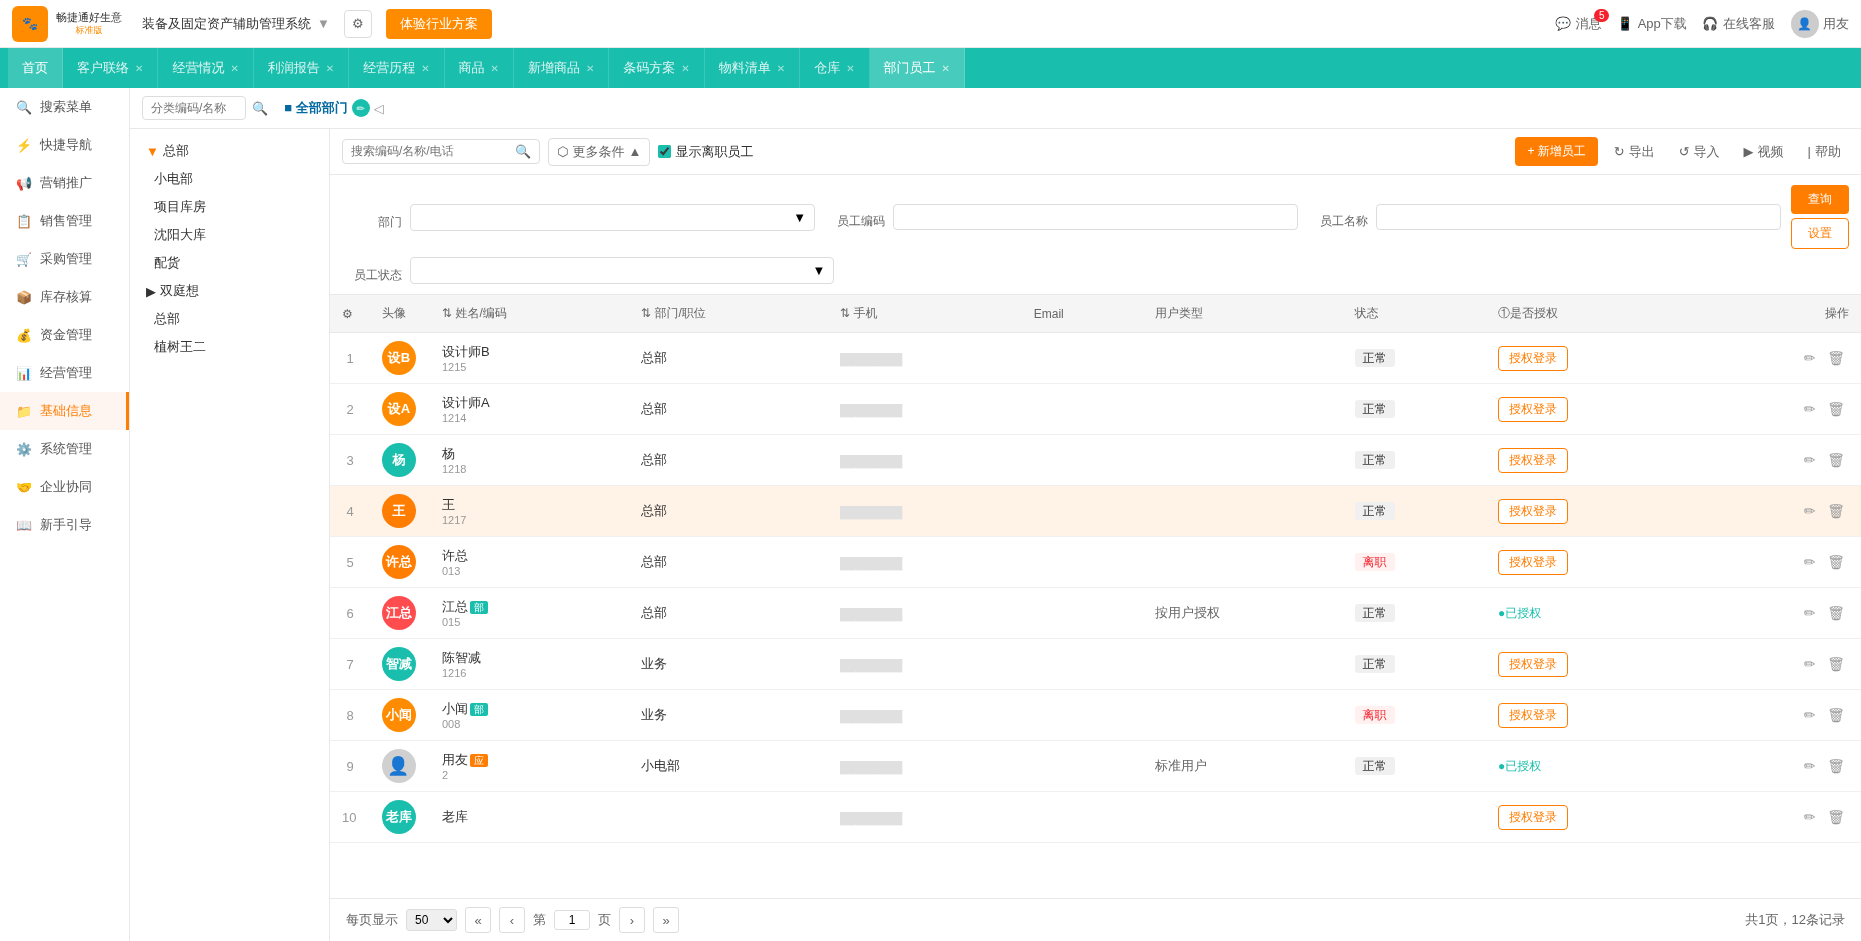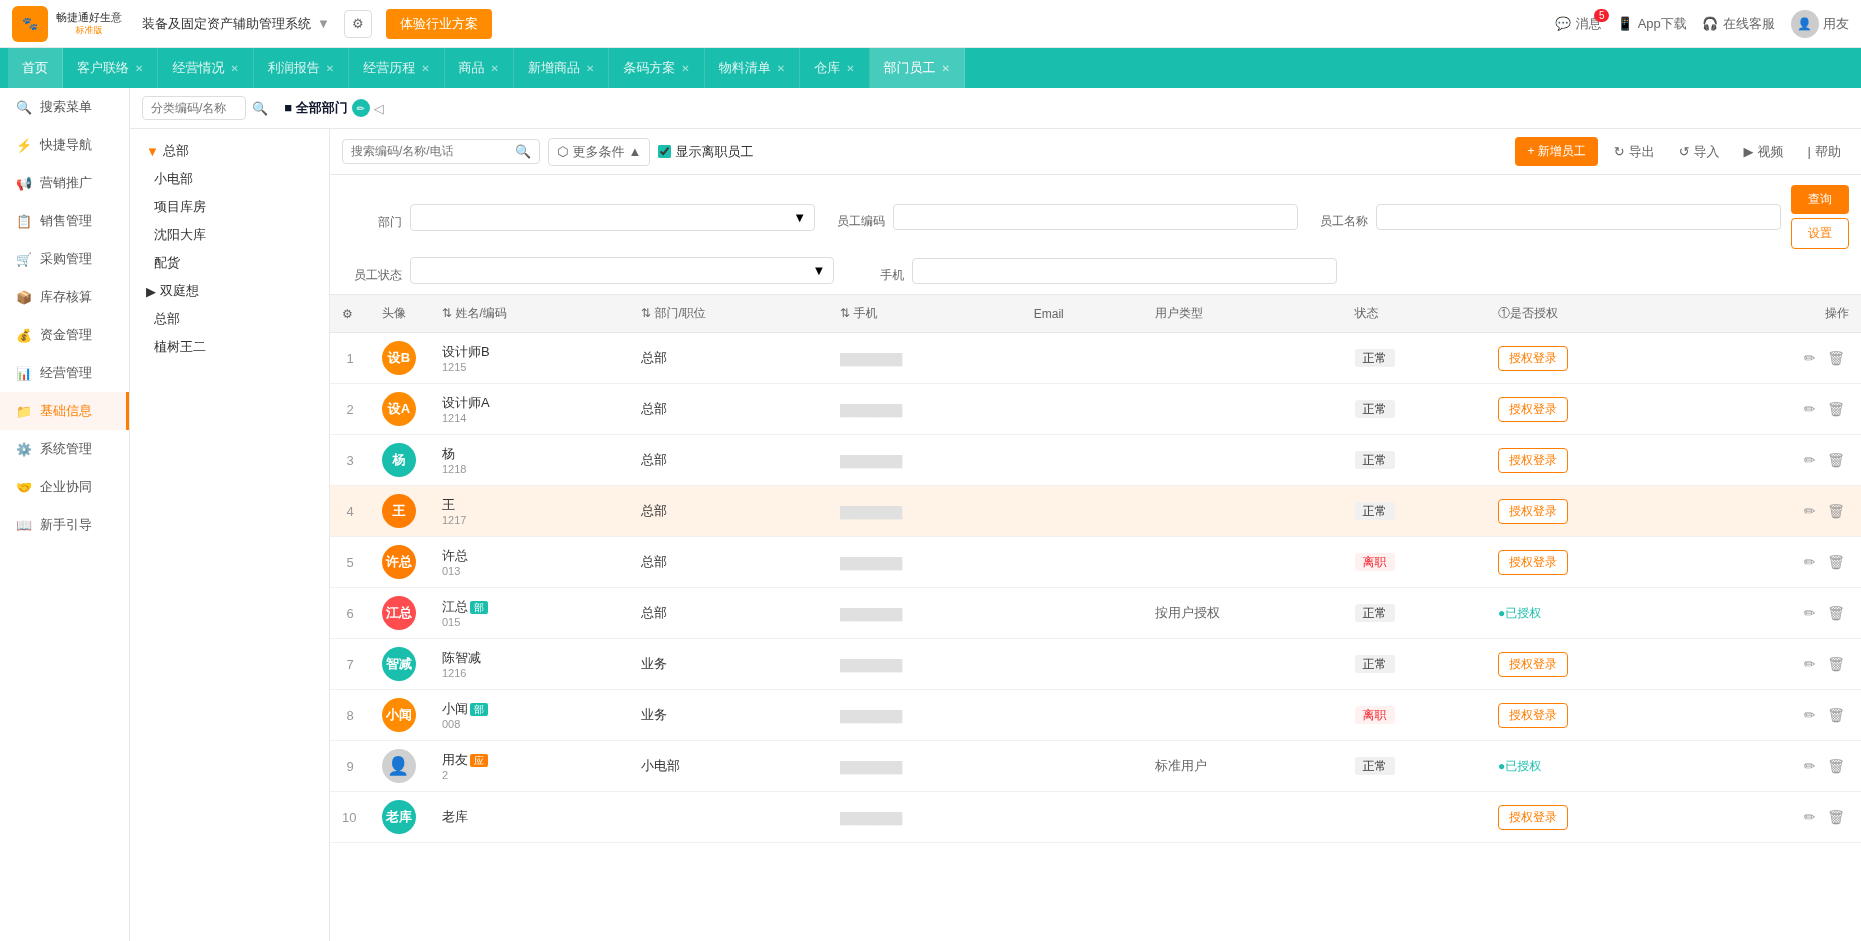--- a/index.html
+++ b/index.html
@@ -200,21 +200,21 @@
   </div>
 
   <div class="content-main">
 
     <div style="display:flex;align-items:center;padding:8px 12px;background:#fff;border-bottom:1px solid #e8e8e8;gap:8px;">
       <div style="display:flex;align-items:center;gap:6px;">
         <input style="border: 1px solid rgb(221, 221, 221); border-radius: 4px; padding: 4px 8px; font-size: 12px; outline: none; width: 104px;" placeholder="分类编码/名称">
         <span style="cursor:pointer;color:#999;">🔍</span>
       </div>
       <div style="display:flex;align-items:center;gap:4px;margin-left:8px;">
-        <span style="color:#0f172a;font-weight:bold;font-size:13px;">■ 全部部门</span>
+        <span style="color:#0369a1;font-weight:bold;font-size:13px;">■ 全部部门</span>
         <span style="background:#1abeac;color:white;border-radius:50%;width:18px;height:18px;display:inline-flex;align-items:center;justify-content:center;font-size:10px;">✏</span>
         <span style="color:#999;cursor:pointer;">◁</span>
       </div>
     </div>
 
     <div class="content-body">
 
       <div class="left-panel">
         <div class="dept-group">
           <span style="color:#ff7d00;">▼</span>
@@ -290,24 +290,20 @@
             </div>
           </div>
           <div style="display:grid;grid-template-columns:1fr 1fr 1fr auto;gap:10px;align-items:center;margin-top:8px;">
             <div class="filter-item">
               <span class="filter-label">员工状态</span>
               <div class="filter-select" style="display:flex;align-items:center;justify-content:space-between;cursor:pointer;min-width:0;flex:1;">
                 <span></span>
                 <span>▼</span>
               </div>
             </div>
-            <div class="filter-item">
-              <span class="filter-label">手机</span>
-              <input class="filter-input" style="">
-            </div>
           </div>
         </div>
 
         <div class="table-wrapper">
           <table>
             <thead>
               <tr>
                 <th style="width:40px;">⚙</th>
                 <th style="width:60px;">头像</th>
                 <th>⇅ 姓名/编码</th>
@@ -558,16 +554,31 @@
     <td><button class="auth-btn">授权登录</button></td>
     <td style="text-align:right;">
       <span class="op-btn">✏</span>
       <span class="op-btn">🗑</span>
     </td>
   </tr>
               </tbody>
           </table>
         </div>
 
+        <div class="pagination">
+          <span>每页显示</span>
+          <select class="page-size-select">
+            <option>50</option>
+            <option>100</option>
+          </select>
+          <div class="page-btn">«</div>
+          <div class="page-btn">‹</div>
+          <span>第</span>
+          <input class="page-input" value="1" style="">
+          <span>页</span>
+          <div class="page-btn">›</div>
+          <div class="page-btn">»</div>
+          <span class="pagination-total">共1页，12条记录</span>
+        </div>
       </div>
     </div>
   </div>
 </div>
 
 </body></html>

